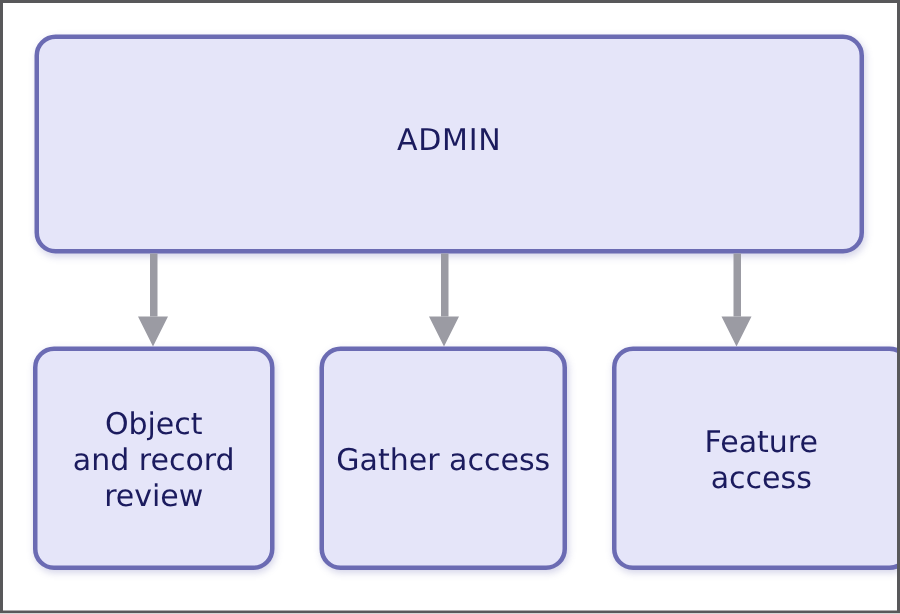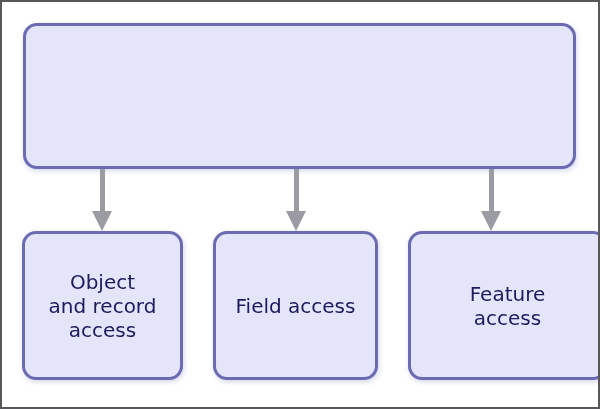--- a/index.html
+++ b/index.html
@@ -85,41 +85,42 @@
     border-right: 10px solid transparent;
     border-top: 20px solid var(--arrow, #9b9ba3);
   }
 </style>
 </head>
 <body>
 
 <div class="frame">
 
   <div class="node node-root">
+    <div class="node-title">ADMIN</div>
   </div>
 
   <div class="arrow arrow-1">
     <div class="arrow-shaft"></div>
     <div class="arrow-head"></div>
   </div>
   <div class="arrow arrow-2">
     <div class="arrow-shaft"></div>
     <div class="arrow-head"></div>
   </div>
   <div class="arrow arrow-3">
     <div class="arrow-shaft"></div>
     <div class="arrow-head"></div>
   </div>
 
   <div class="node node-child node-child-1">
     <div class="node-label">Object
 and record
-access</div>
+review</div>
   </div>
   <div class="node node-child node-child-2">
-    <div class="node-label">Field access</div>
+    <div class="node-label">Gather access</div>
   </div>
   <div class="node node-child node-child-3">
     <div class="node-label">Feature
 access</div>
   </div>
 
 </div>
 
 </body></html>

